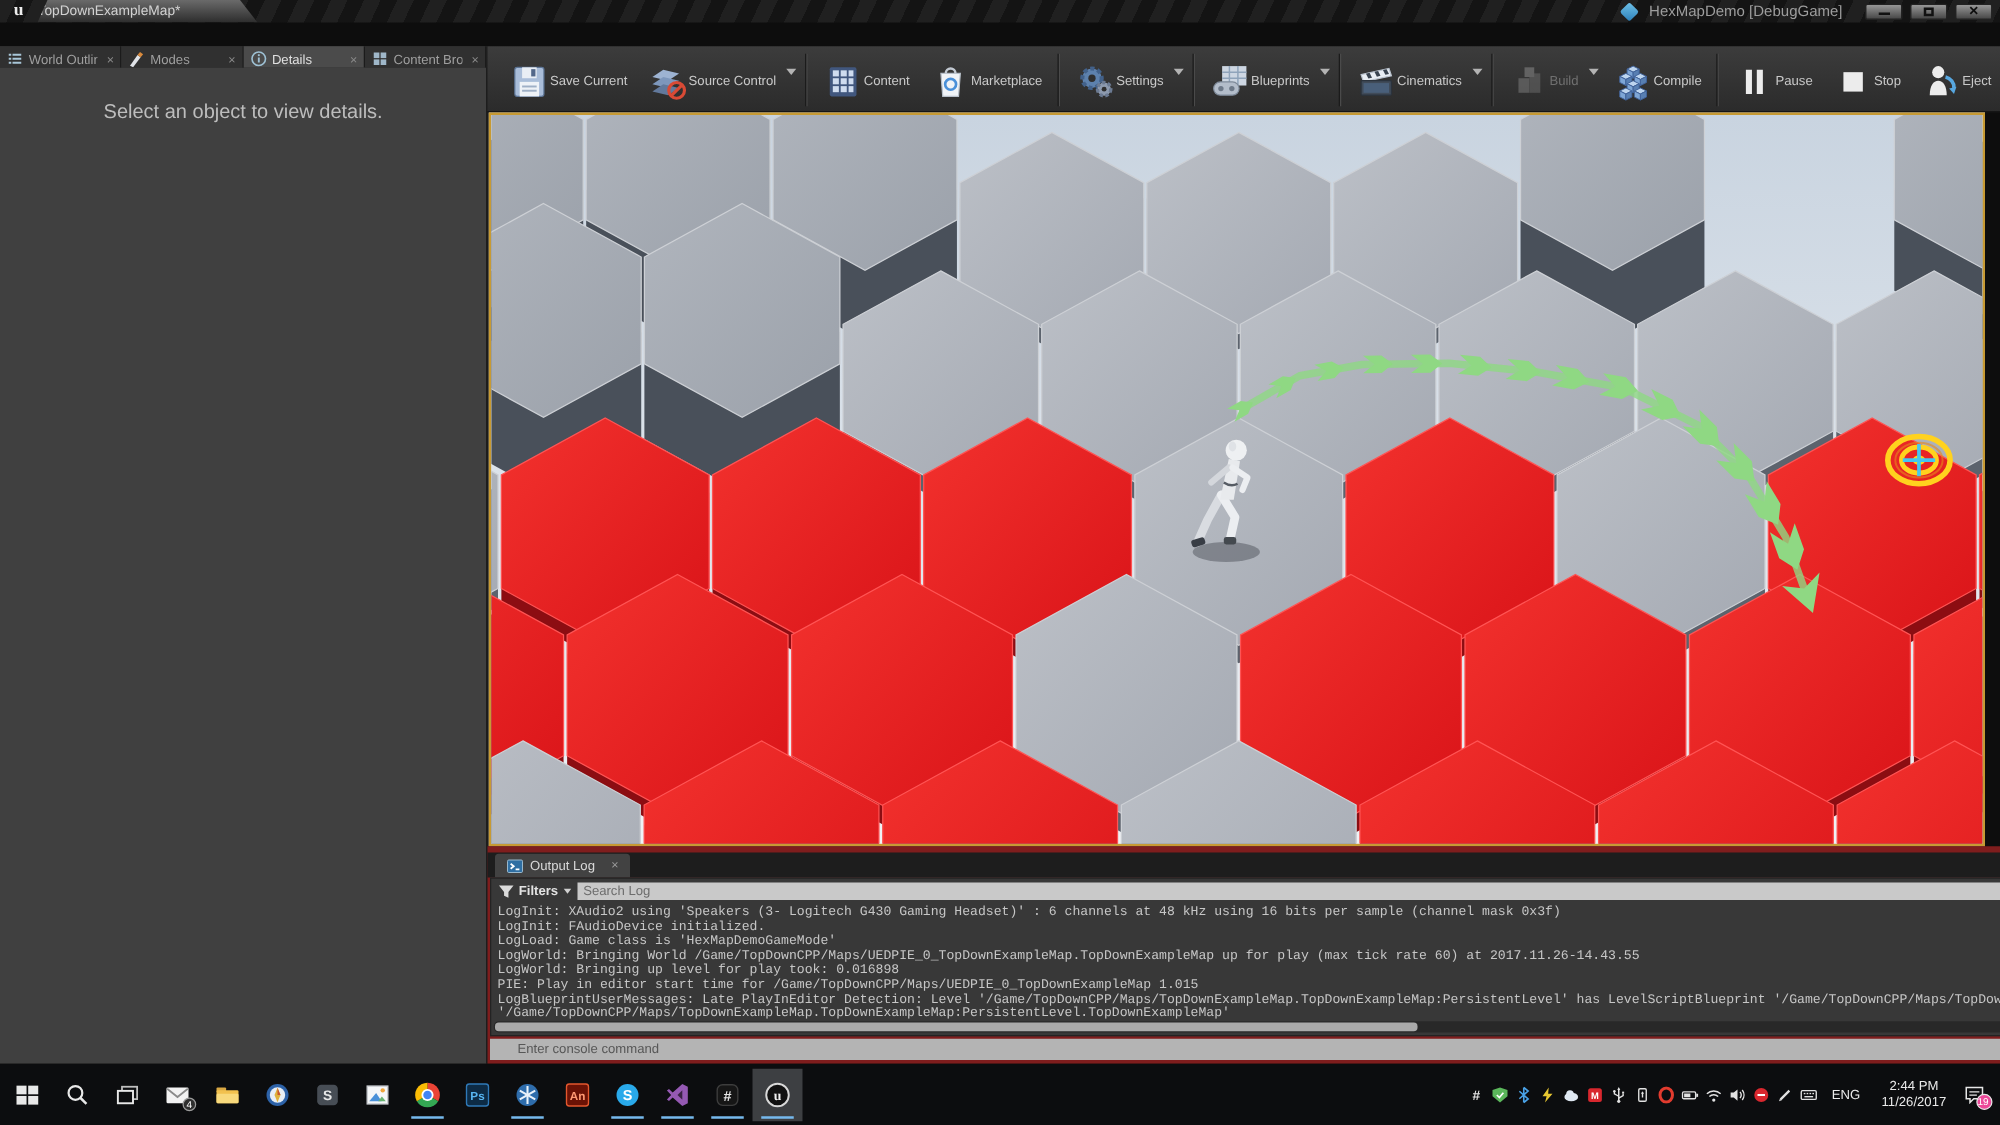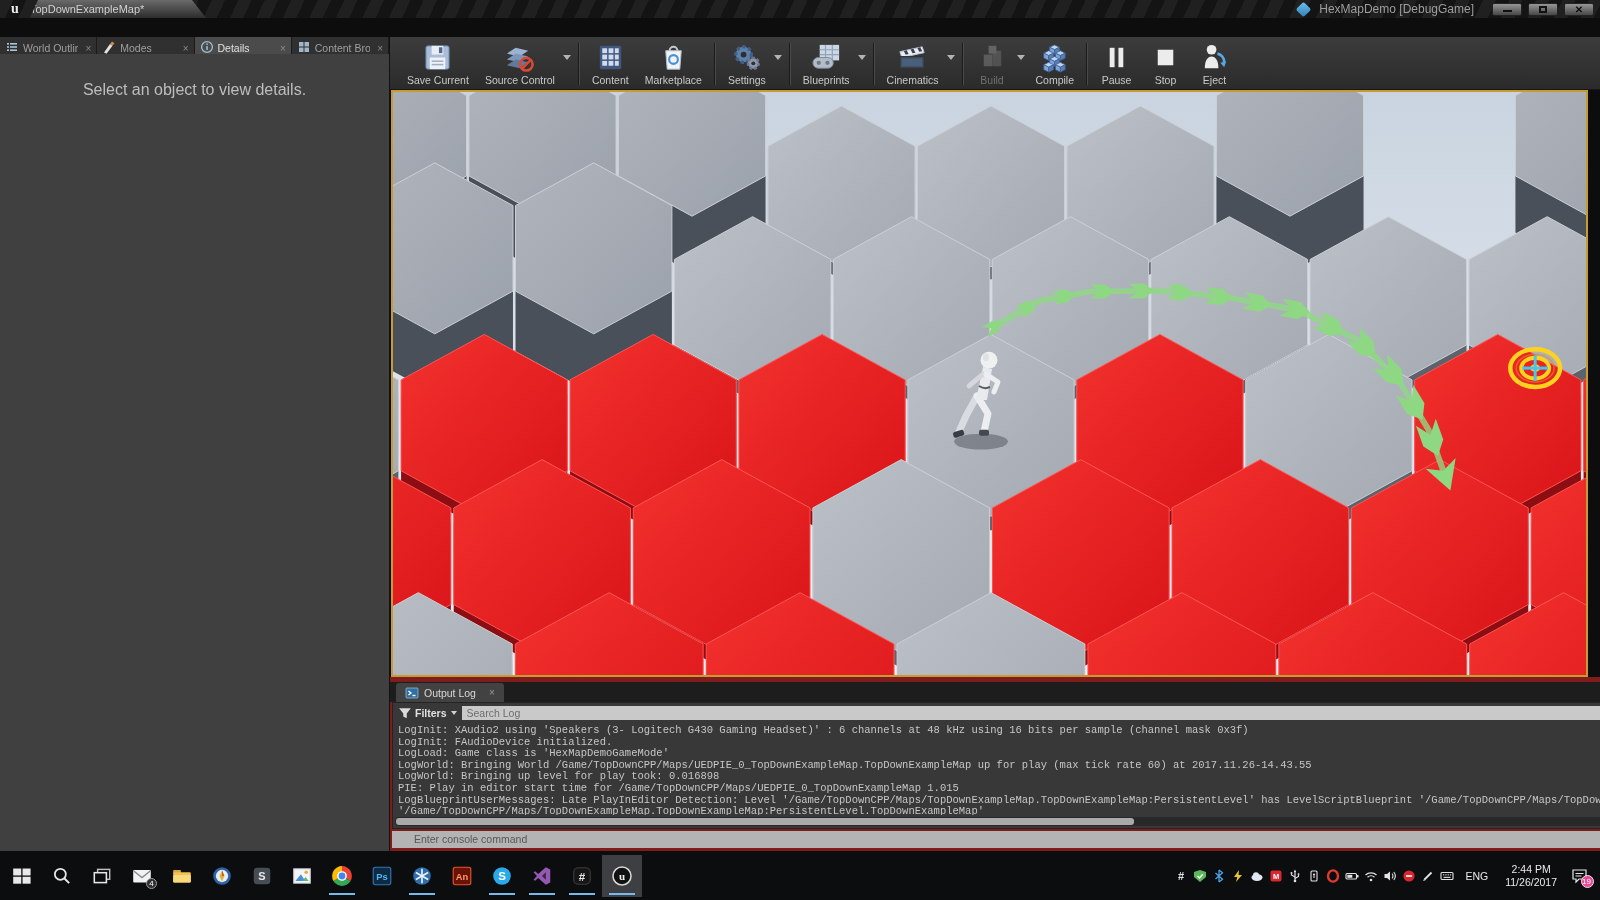--- a/index.html
+++ b/index.html
@@ -41,21 +41,21 @@
   .ltab .lbl{white-space:nowrap;overflow:hidden}
   .ltab .x{margin-left:auto;color:#8a8a8a;font-size:10px;padding-left:3px}
   .ticon-sm{width:14px;height:14px;flex:0 0 14px}
   .ticon-sm svg{width:14px;height:14px;display:block}
   .empty-text{margin-top:27px;text-align:center;color:#bdbdbd;font-size:16px}
 
   
   .toolbar{position:absolute;left:390px;top:37px;width:1210px;height:53px;
     background:linear-gradient(#3c3c3c,#2b2b2b);display:flex;align-items:stretch;
     padding:2px 4px 0 9px;border-bottom:1px solid #161616}
-  .tbtn{display:flex;flex-direction:column;align-items:center;padding:2px 8px 0;position:relative}
+  .tbtn{display:flex;flex-direction:row;align-items:center;padding:2px 8px 0;position:relative}
   .tbtn .ticon{width:33px;height:33px}
   .tbtn .ticon svg{width:33px;height:33px;display:block}
   .tbtn .tlabel{font-size:10.5px;color:#c9c9c9;margin-top:0;white-space:nowrap}
   .tbtn.disabled .tlabel{color:#707070}
   .tbtn.disabled .ticon{opacity:.45}
   .caret{width:0;height:0;border-left:4px solid transparent;border-right:4px solid transparent;
     border-top:5px solid #b3b3b3;align-self:center;margin:0 3px 14px 0}
   .tsep{width:0;border-left:1px solid #1b1b1b;border-right:1px solid #4a4a4a;margin:4px 4px}
 
   

